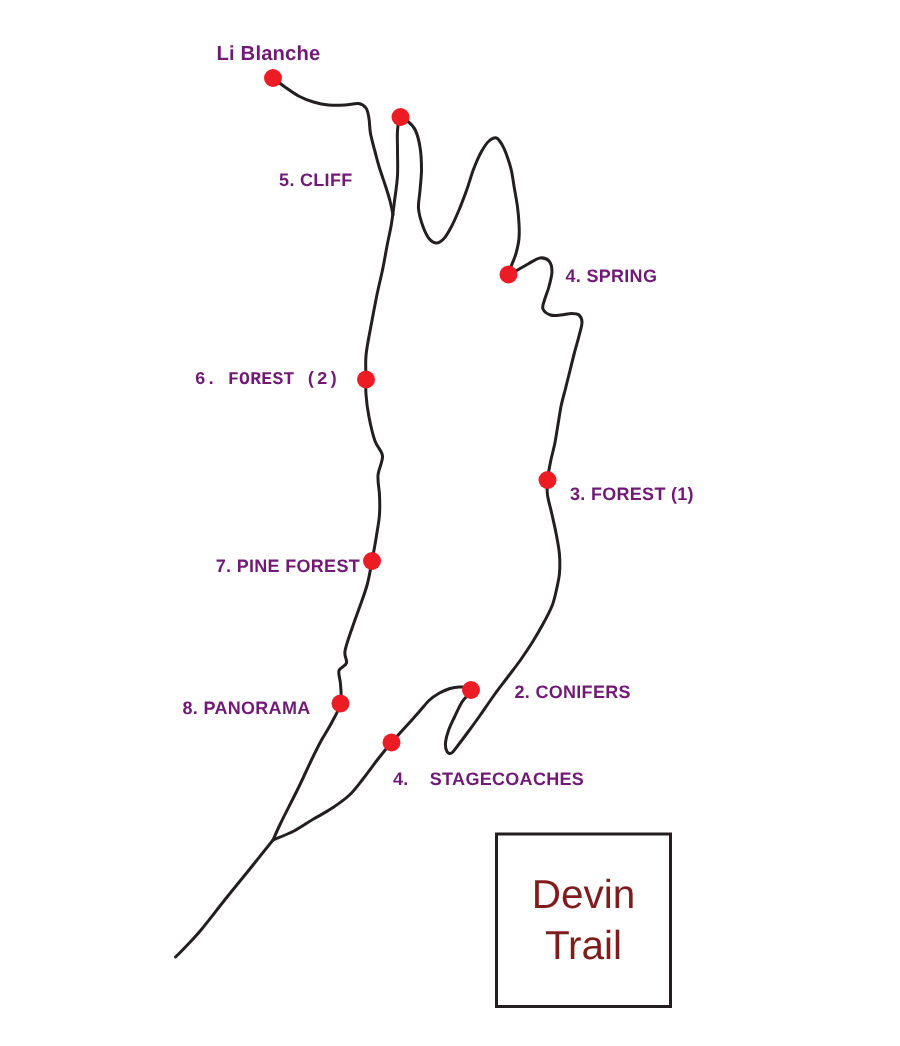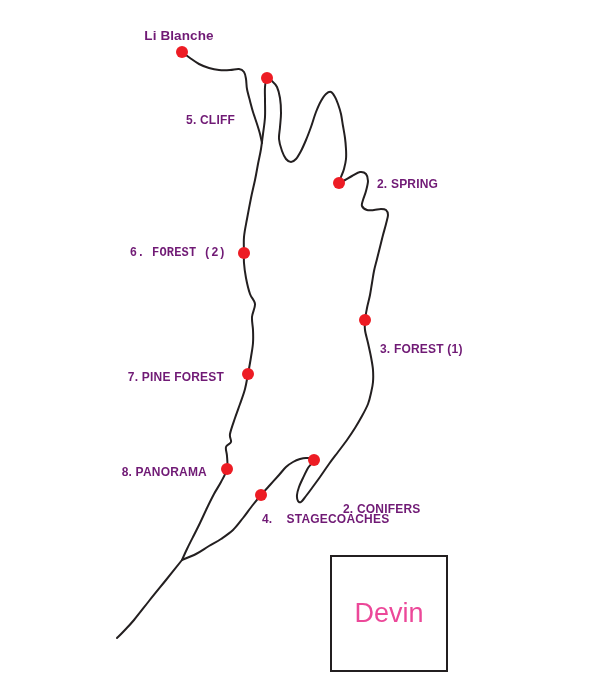--- a/index.html
+++ b/index.html
@@ -56,25 +56,26 @@
       <circle cx="339" cy="183" r="6" fill="#ed1c24"></circle>
       <circle cx="267" cy="78" r="6" fill="#ed1c24"></circle>
       <circle cx="244" cy="253" r="6" fill="#ed1c24"></circle>
       <circle cx="248" cy="374" r="6" fill="#ed1c24"></circle>
       <circle cx="227" cy="469" r="6" fill="#ed1c24"></circle>
     </svg>
 
   <div id="labels">
       <div class="wp-label place" style="top: 29px; left: 179px; transform: translateX(-50%);">Li Blanche</div>
       <div class="wp-label" style="top: 513px; left: 262px;">4.    STAGECOACHES</div>
-      <div class="wp-label" style="top: 455px; left: 343px; margin-top: 48px;">2. CONIFERS</div>
-      <div class="wp-label" style="top: 343px; left: 380px;">3. FOREST (1)</div>
-      <div class="wp-label" style="top: 178px; left: 377px;">2. SPRING</div>
+      <div class="wp-label" style="top: 455px; left: 343px;">2. CONIFERS</div>
+      <div class="wp-label" style="top: 323px; left: 380px;">3. FOREST (1)</div>
+      <div class="wp-label" style="top: 178px; left: 377px;">4. SPRING</div>
       <div class="wp-label" style="top: 84px; right: 365px; margin-top: 30px;">5. CLIFF</div>
       <div class="wp-label" style="top: 247px; right: 374px; font-family: Liberation Mono, monospace;">6. FOREST (2)</div>
-      <div class="wp-label" style="top: 371px; right: 376px;">7. PINE FOREST</div>
+      <div class="wp-label" style="top: 371px; right: 360px;">7. PINE FOREST</div>
       <div class="wp-label" style="top: 466px; right: 393px; text-align: center;">8. PANORAMA</div>
     </div>
 
-  <div class="title-box" id="title-box" style="left: 330px; top: 555px; width: 118px; height: 117px; border-color: rgb(35, 31, 32); color: #ec4899;">
+  <div class="title-box" id="title-box" style="left: 330px; top: 555px; width: 118px; height: 117px; border-color: rgb(35, 31, 32); color: #7f1d1d;">
     <div>Devin</div>
+    <div>Trail</div>
   </div>
 </div>
 
 </body></html>

